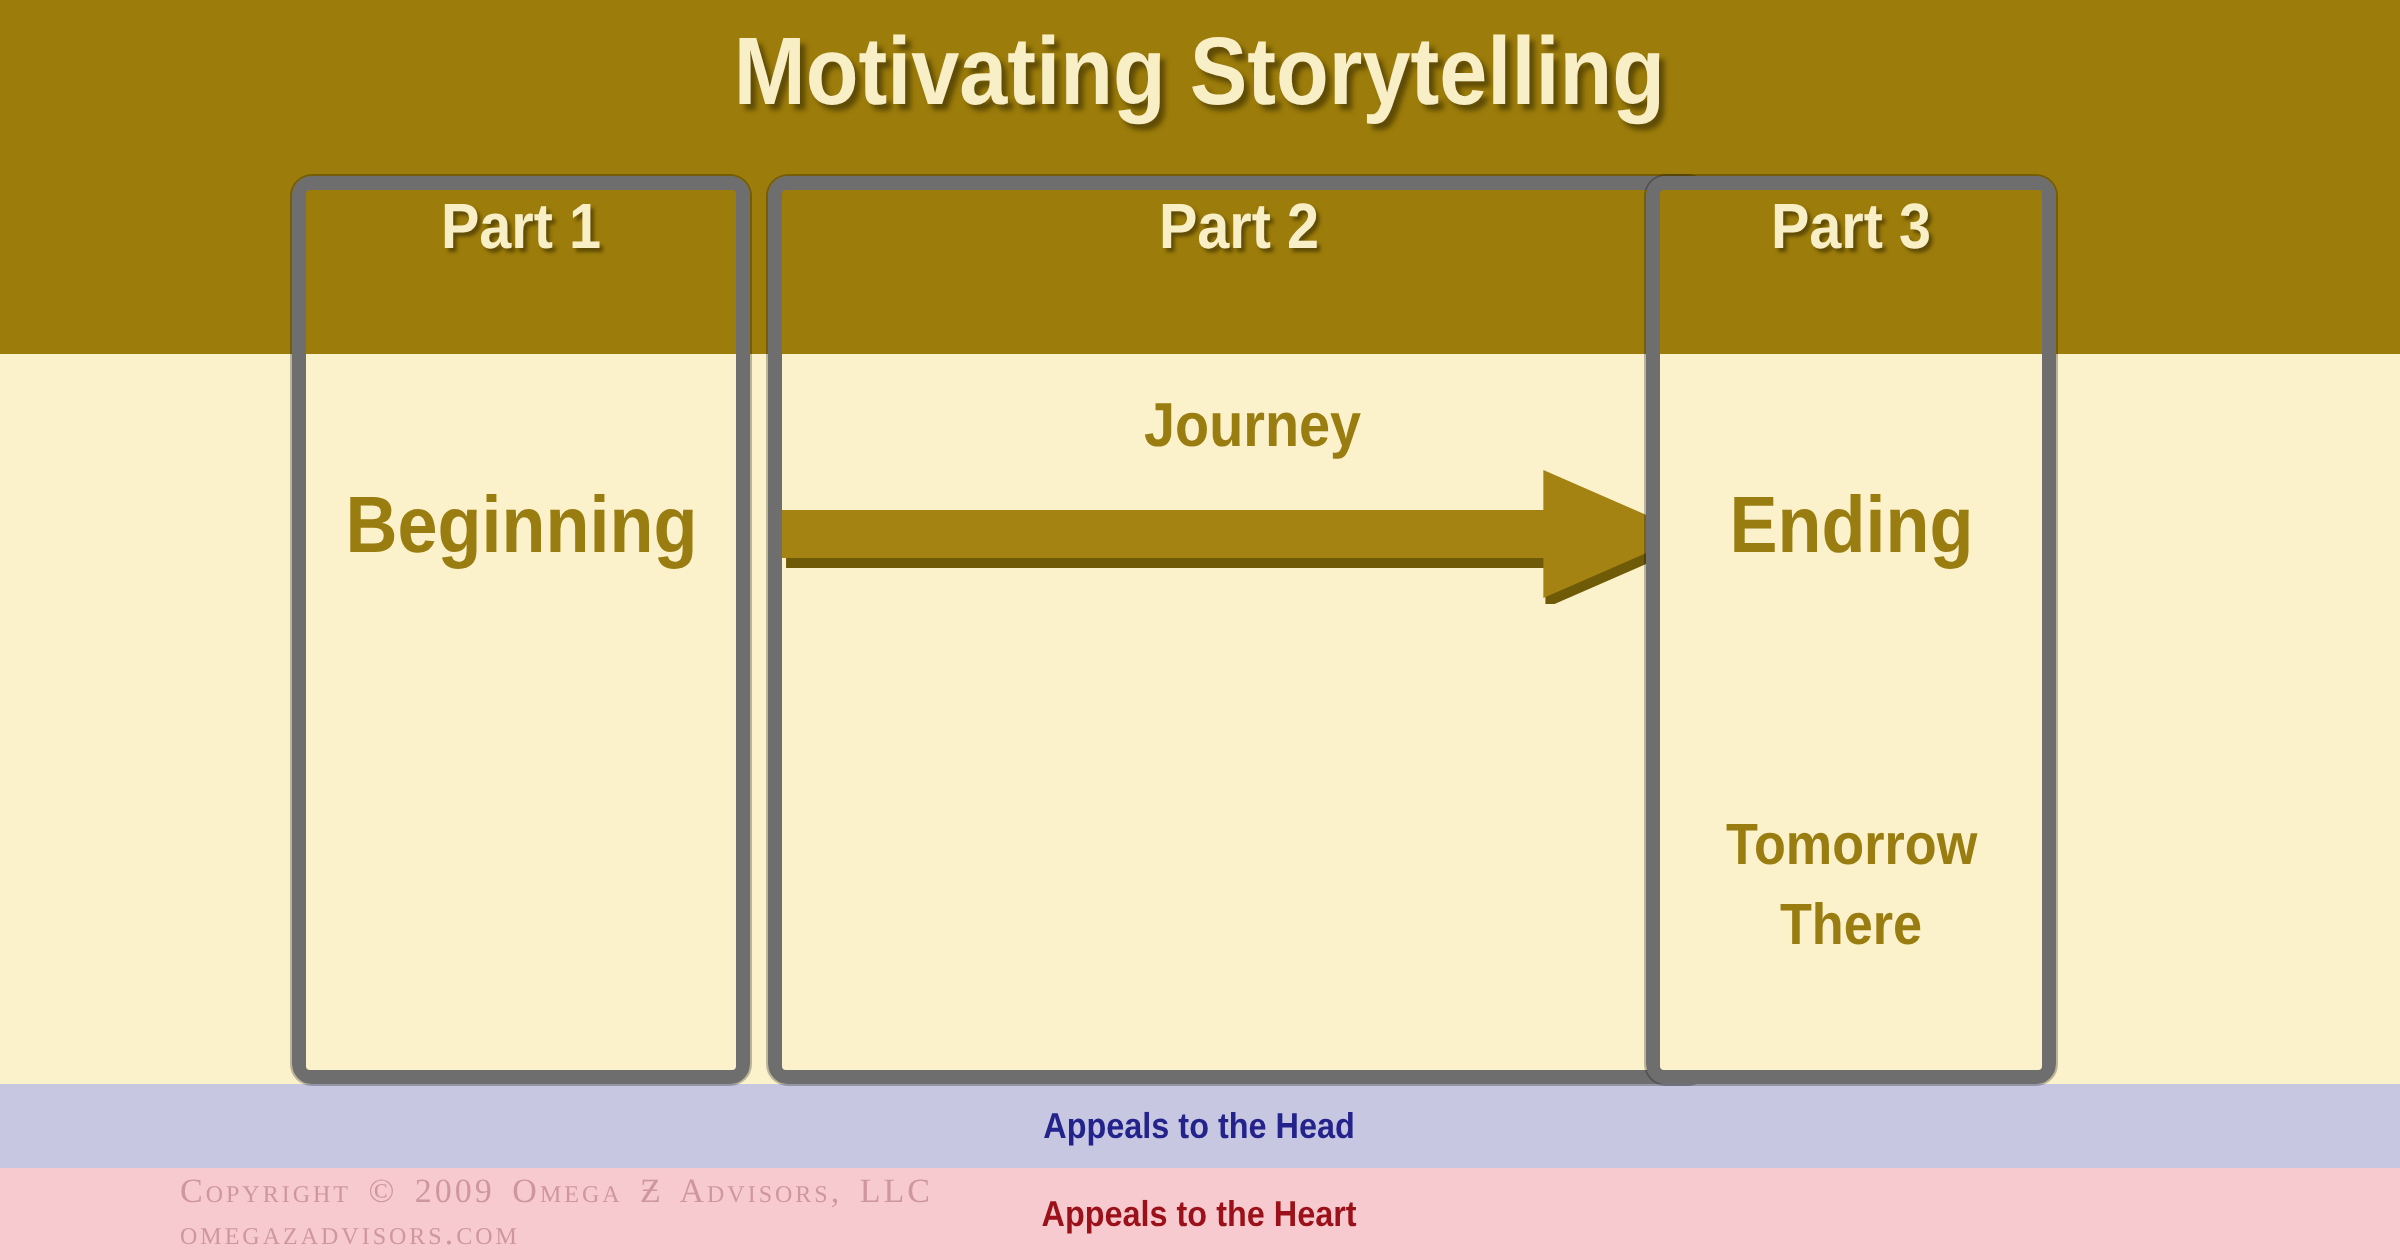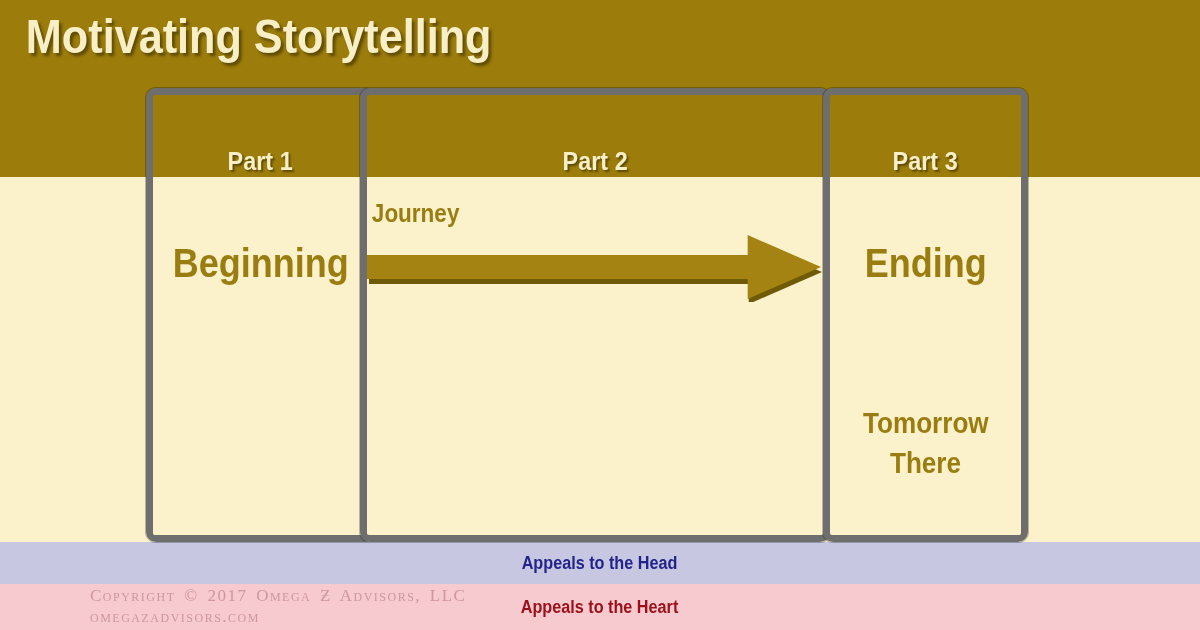--- a/index.html
+++ b/index.html
@@ -10,56 +10,56 @@
     background: var(--cream, #FBF1CB);
   }
   .band { position:absolute; left:0; width:1200px; }
   .band-gold  { top:0;     height:177px; background: var(--gold, #9C7C0A); }
   .band-head  { top:542px; height:42px;  background: var(--head-bg, #C7C7E1); }
   .band-heart { top:584px; height:46px;  background: var(--heart-bg, #F7CACF); }
 
   .cond { display:inline-block; transform:scaleX(.9); transform-origin:center; white-space:nowrap; }
 
   .title {
-    position:absolute; top:10px; left:0; width:1200px; 
+    position:absolute; top:10px; left:0; width:1200px; text-align:center;
     font-size:48px; font-weight:bold; line-height:54px;
     color: var(--title-cream, #F8EFC7);
     text-shadow: 3px 3px 3px var(--title-shadow, #5E4B06);
   }
 
   .panel {
     position:absolute; top:88px; height:454px;
     border:7px solid var(--border-gray, #6E6E6E);
     border-radius:10px;
     box-shadow: inset 0 0 0 1px rgba(0,0,0,.18), 0 0 0 1px rgba(0,0,0,.25);
     display:flex; flex-direction:column;
   }
   .panel-1 { left:146px; width:229px; }
-  .panel-2 { left:360px; width:470px; }
+  .panel-2 { left:384px; width:470px; }
   .panel-3 { left:823px; width:205px; }
 
   .panel-header {
     height:82px; flex:0 0 82px;
     background: var(--gold, #9C7C0A);
-    display:flex; align-items:flex-end; justify-content:center;
-    font-size:26px; font-weight:bold;
+    display:flex; align-items:flex-start; justify-content:center;
+    font-size:32px; font-weight:bold;
     color: var(--title-cream, #F8EFC7);
     text-shadow: 2px 2px 2px var(--title-shadow, #5E4B06);
     border-radius:2px 2px 0 0;
   }
   .panel-body {
     position:relative; flex:1;
     background: var(--cream, #FBF1CB);
     border-radius:0 0 2px 2px;
   }
 
   .gold-text { color: var(--text-gold, #9A7D10); font-weight:bold; }
 
   .main-label { position:absolute; top:64px; left:0; width:100%; text-align:center; font-size:40px; line-height:44px; }
-  .journey-label { position:absolute; top:18px; left:0; width:100%; font-size:25px; line-height:36px; }
+  .journey-label { position:absolute; top:18px; left:0; width:100%; text-align:center; font-size:31px; line-height:36px;padding-left:14px; }
   .arrow-wrap { position:absolute; top:55px; left:0; width:100%; height:70px; }
   .arrow-wrap svg { display:block; width:100%; height:100%; }
   .note { position:absolute; top:226px; left:0; width:100%; text-align:center; font-size:29px; line-height:40px; }
   .panel-2 .note { top:252px; }
 
   .band-label { position:absolute; left:0; width:1200px; text-align:center; font-weight:bold; font-size:18px; line-height:30px; }
   .head-label  { top:548px; color: var(--head-text, #23238B); }
   .heart-label { top:592px; color: var(--heart-text, #9B1019); }
 
   .copyright {
@@ -127,17 +127,17 @@
   </div>
 
   <div class="band-label head-label">
     <span class="cond">Appeals to the Head</span>
   </div>
   <div class="band-label heart-label">
     <span class="cond">Appeals to the Heart</span>
   </div>
 
   <div class="copyright">
-    <span>Copyright © 2017 Omega Ƶ Advisors, LLC</span><br>
+    <span>Copyright © 2009 Omega Ƶ Advisors, LLC</span><br>
     <span>omegazadvisors.com</span>
   </div>
 
 </div>
 
 </body></html>

